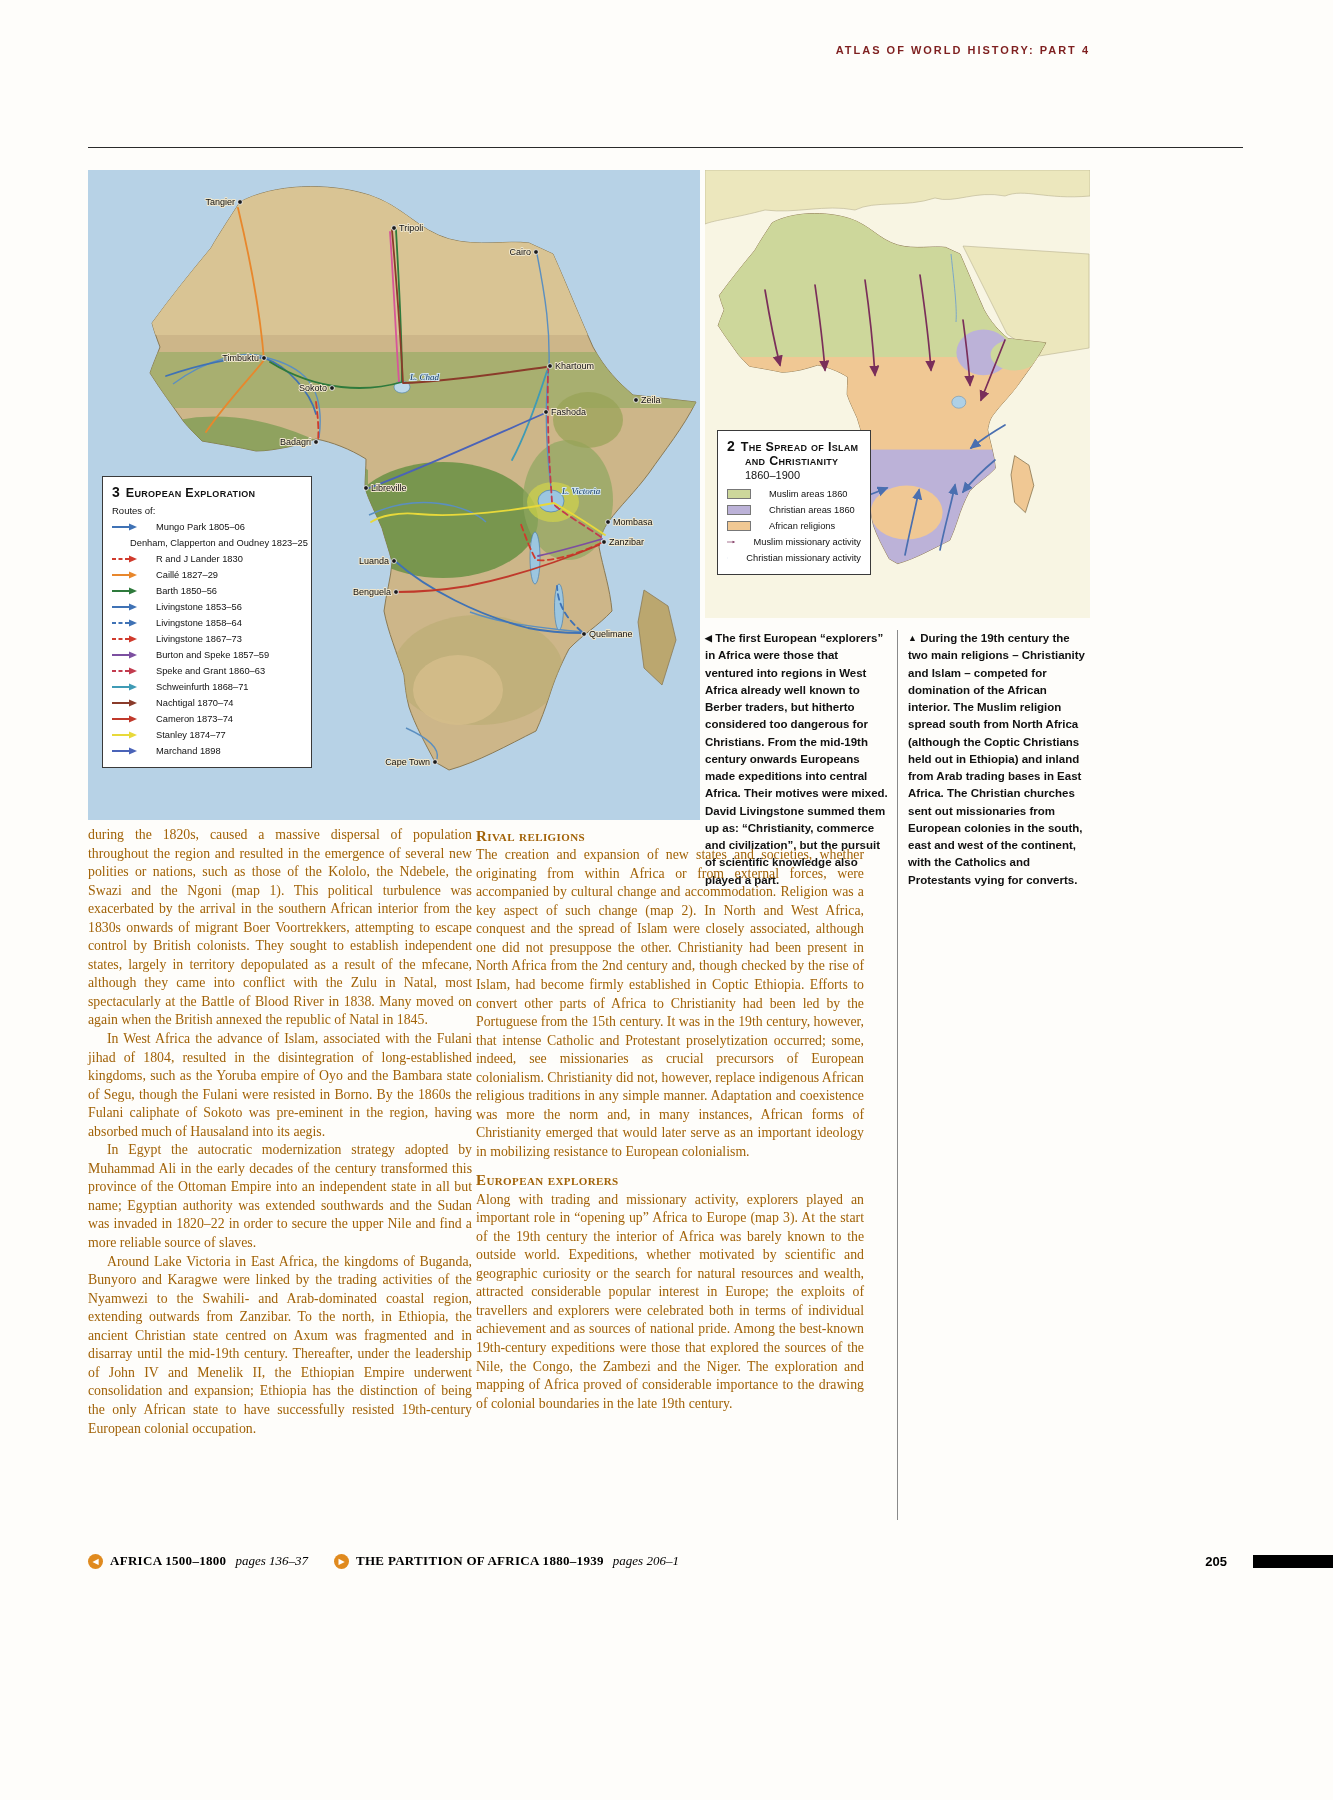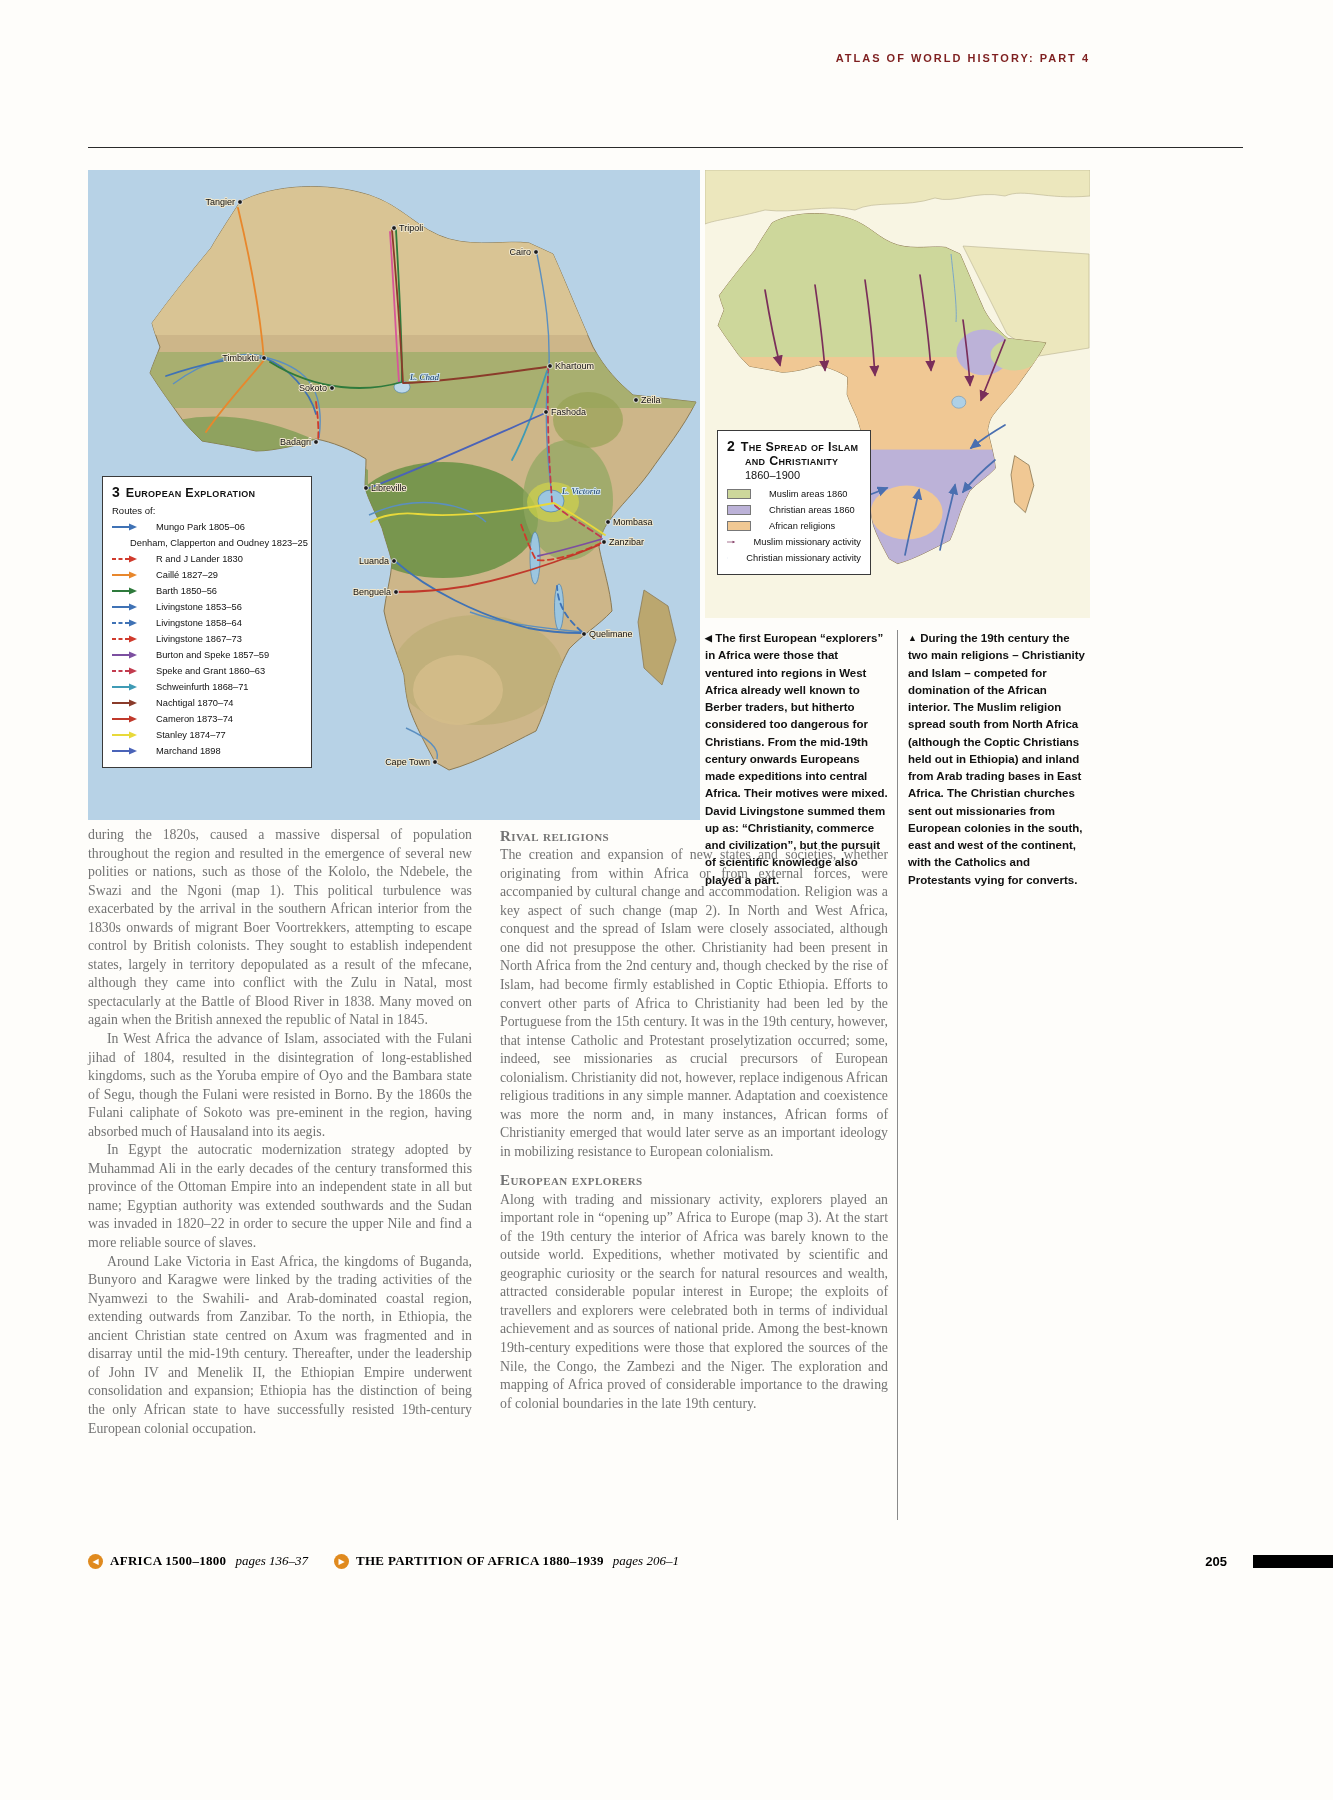--- a/index.html
+++ b/index.html
@@ -1,18 +1,18 @@
 <!DOCTYPE html>
 <html><head>
 <meta charset="utf-8">
 <style>
   *{box-sizing:border-box}
   body{margin:0;background:#d9d9d9;font-family:"Liberation Serif",serif}
   .page{position:relative;width:1333px;height:1800px;background:#fefdfa;margin:0 auto;overflow:hidden}
-  .running-head{position:absolute;top:52px;left:88px;width:1002px;text-align:right;
+  .running-head{position:absolute;top:44px;left:88px;width:1002px;text-align:right;
     font-family:"Liberation Sans",sans-serif;font-size:11px;font-weight:bold;letter-spacing:2px;color:#7e1f1f}
   .top-rule{position:absolute;left:88px;top:147px;width:1155px;height:1px;background:#2a2a2a}
   .map3{position:absolute;left:88px;top:170px;width:612px;height:566px}
   .map2{position:absolute;left:705px;top:170px;width:385px;height:448px}
   svg{display:block}
   .legend{position:absolute;background:#fff;border:1px solid #3a3a3a;font-family:"Liberation Sans",sans-serif;color:#111}
   .legend3{left:14px;top:306px;width:210px;padding:7px 9px 8px}
   .legend2{left:12px;top:260px;width:154px;padding:7px 9px 8px}
   .lg-title{display:flex;align-items:baseline;gap:6px}
   .lg-num{font-weight:bold;font-size:14px}
@@ -22,23 +22,23 @@
   .lg-sub{font-size:9.5px;margin:4px 0 3px}
   .route-row,.area-row{display:flex;align-items:center;gap:18px;height:16px}
   .route-row .lbl,.area-row .lbl{font-size:9.3px;white-space:nowrap}
   .swatch{width:24px;height:10px;border:1px solid #777;flex:0 0 auto}
   .caption{position:absolute;width:184px;font-family:"Liberation Sans",sans-serif;font-size:11.5px;
     font-weight:bold;line-height:1.5;color:#111}
   .caption-a{left:705px;top:630px}
   .caption-b{left:908px;top:630px}
   .cap-marker{font-size:9px;position:relative;top:-1px}
   .v-rule{position:absolute;left:897px;top:630px;width:1px;height:890px;background:#8a8a8a}
-  .col{position:absolute;top:826px;font-size:13.8px;line-height:1.345;text-align:justify;color:#737373}
+  .col{position:absolute;top:826px;font-size:13.8px;line-height:1.345;text-align:justify;color:#a16207}
   .col-left{left:88px;width:384px}
-  .col-right{left:500px;width:388px}
+  .col-right{left:476px;width:388px}
   .col p{margin:0}
   .col p.indent{text-indent:19px}
   .col h3{margin:0;font-size:15px;font-weight:bold;font-variant:small-caps;letter-spacing:.4px}
   .col h3.later{margin-top:9px}
   .footer{position:absolute;left:88px;top:1553px;width:1245px;display:flex;align-items:center;font-size:13px}
   .flink{display:flex;align-items:center;gap:7px;margin-right:26px}
   .ficon{width:15px;height:15px;border-radius:50%;background:#e08a1e;color:#fff;display:flex;
     align-items:center;justify-content:center;font-size:8px;font-family:"DejaVu Sans",sans-serif;flex:0 0 auto}
   .flabel{font-weight:bold;letter-spacing:.3px}
   .fpages{font-style:italic;margin-left:2px}

